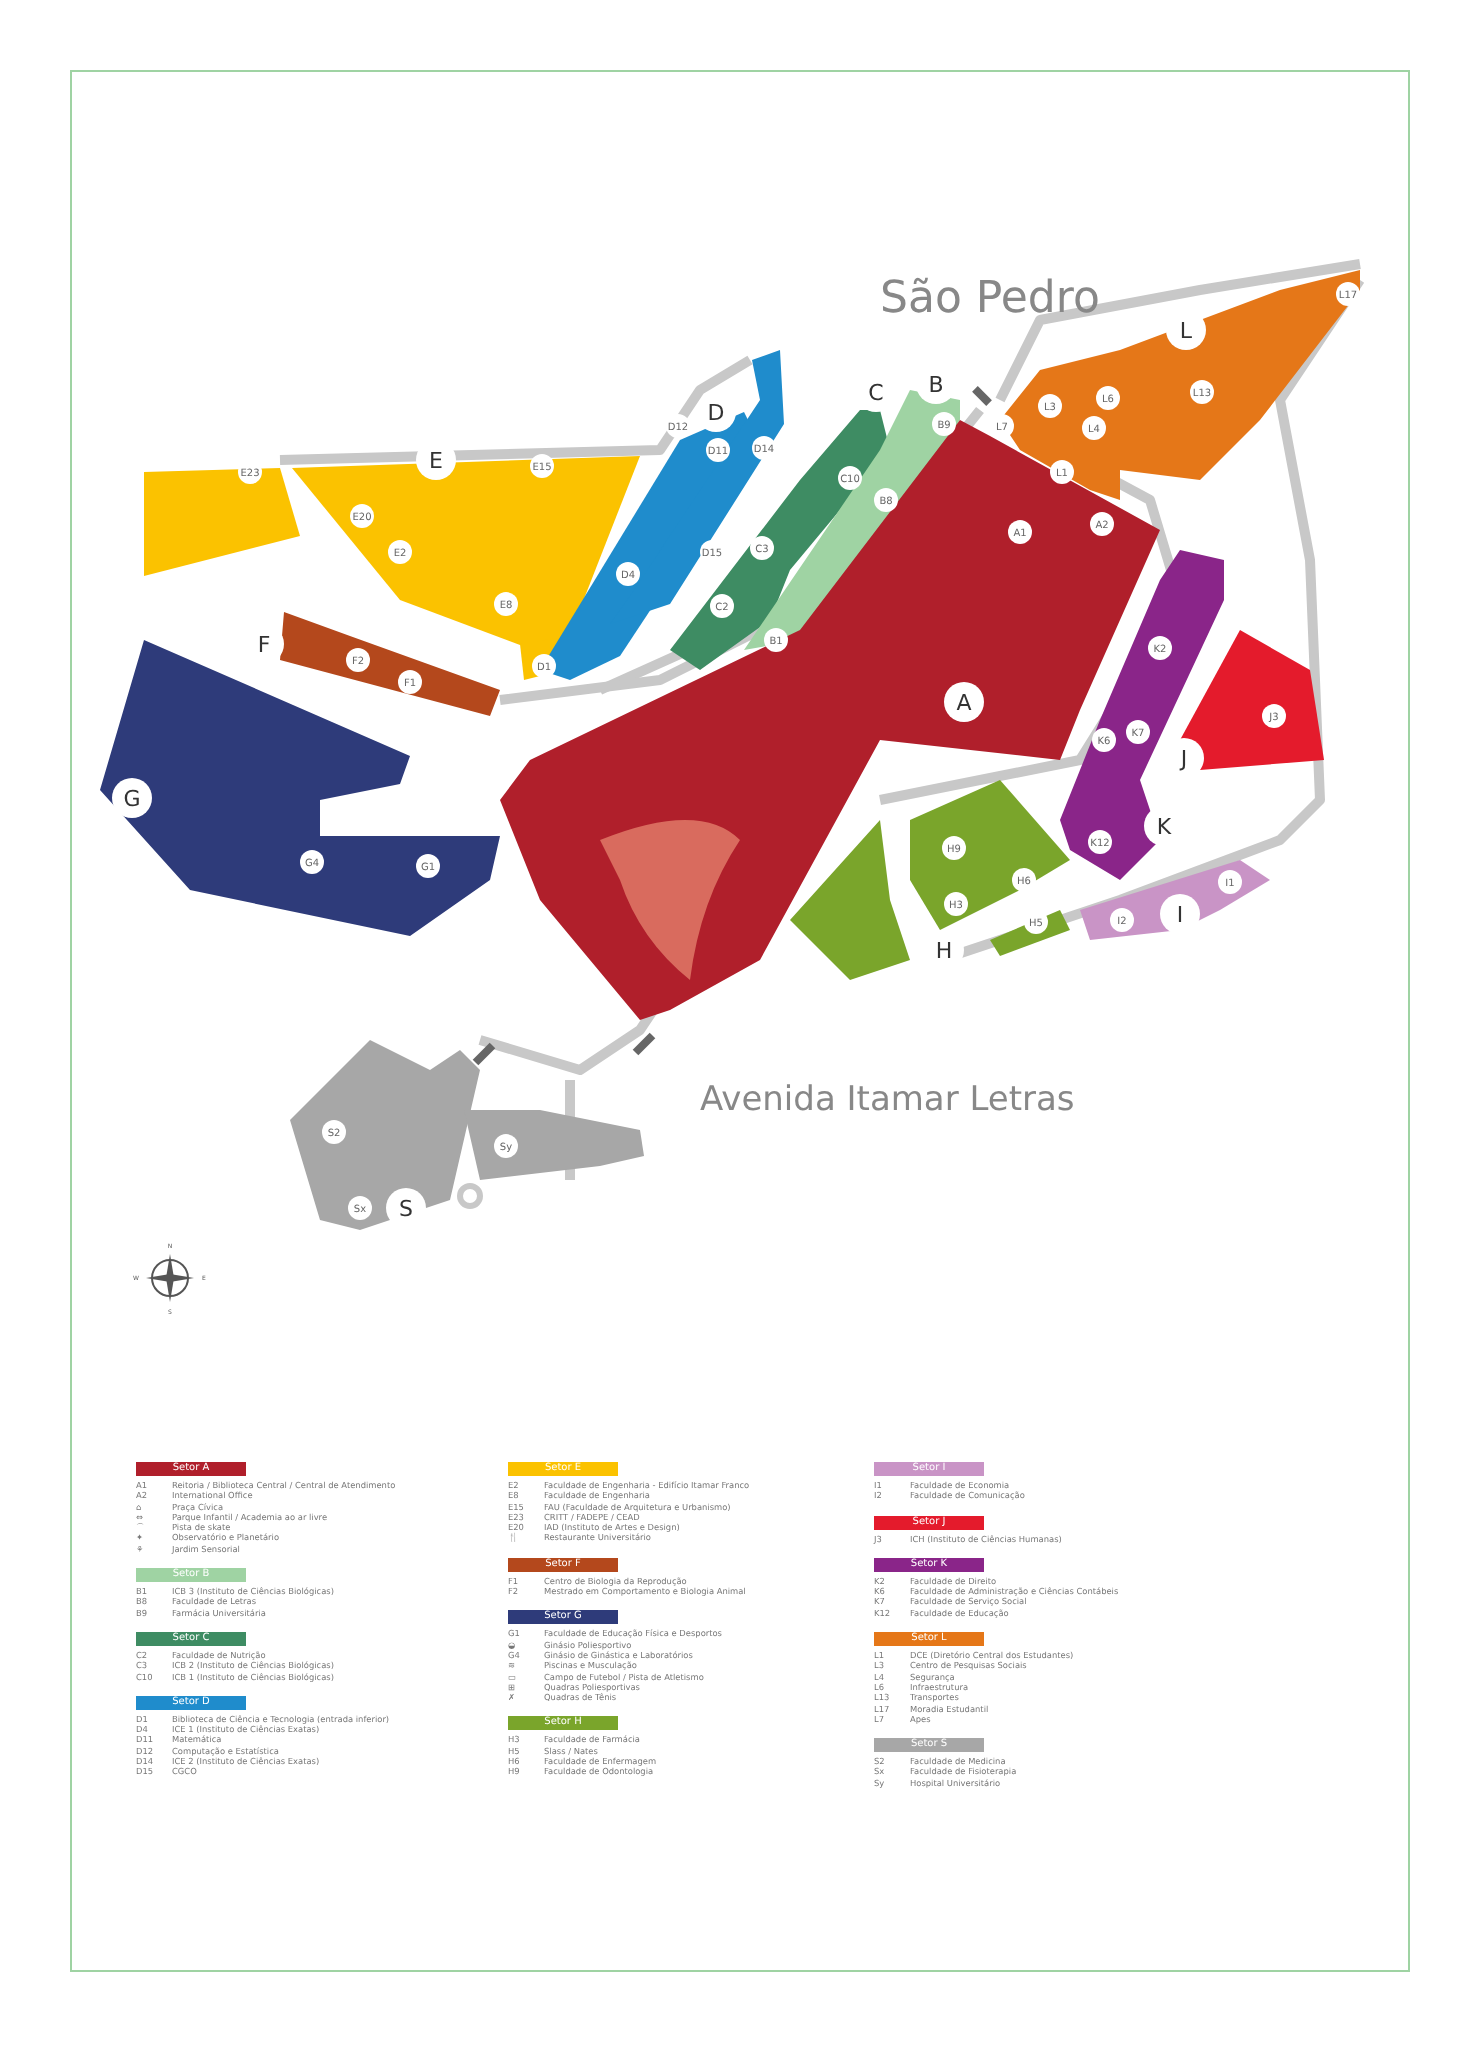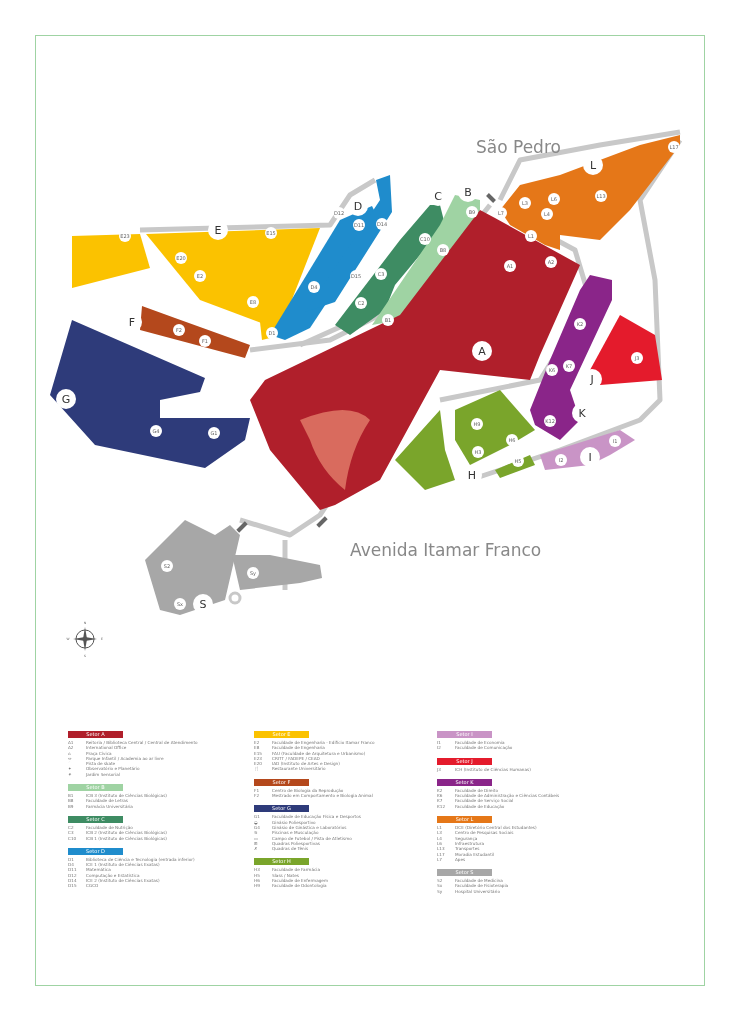--- a/index.html
+++ b/index.html
@@ -306,22 +306,22 @@
         <circle cx="180" cy="604" r="6" fill="#fff"></circle>
         <text x="180" y="606">Sx</text>
       </g>
     <g>
         <circle cx="253" cy="573" r="6" fill="#fff"></circle>
         <text x="253" y="575">Sy</text>
       </g>
   </g>
 </svg>
 
-<div class="place" style="left:440px;top:137px;font-size:17px;margin-left:36px;">São Pedro</div>
-<div class="place" style="left:350px;top:540px;font-size:17px;">Avenida Itamar Franco</div>
+<div class="place" style="left:440px;top:137px;font-size:22px;">São Pedro</div>
+<div class="place" style="left:350px;top:540px;font-size:17px;">Avenida Itamar Letras</div>
 
 <svg class="compass" viewBox="0 0 38 38">
   <circle cx="19" cy="19" r="9" fill="none" stroke="#555" stroke-width="1"></circle>
   <polygon points="19,7 21,19 19,31 17,19" fill="#555"></polygon>
   <polygon points="7,19 19,17 31,19 19,21" fill="#555"></polygon>
   <text x="19" y="4" font-size="3" text-anchor="middle" fill="#555">N</text>
   <text x="19" y="37" font-size="3" text-anchor="middle" fill="#555">S</text>
   <text x="36" y="20" font-size="3" text-anchor="middle" fill="#555">E</text>
   <text x="2" y="20" font-size="3" text-anchor="middle" fill="#555">W</text>
 </svg>

